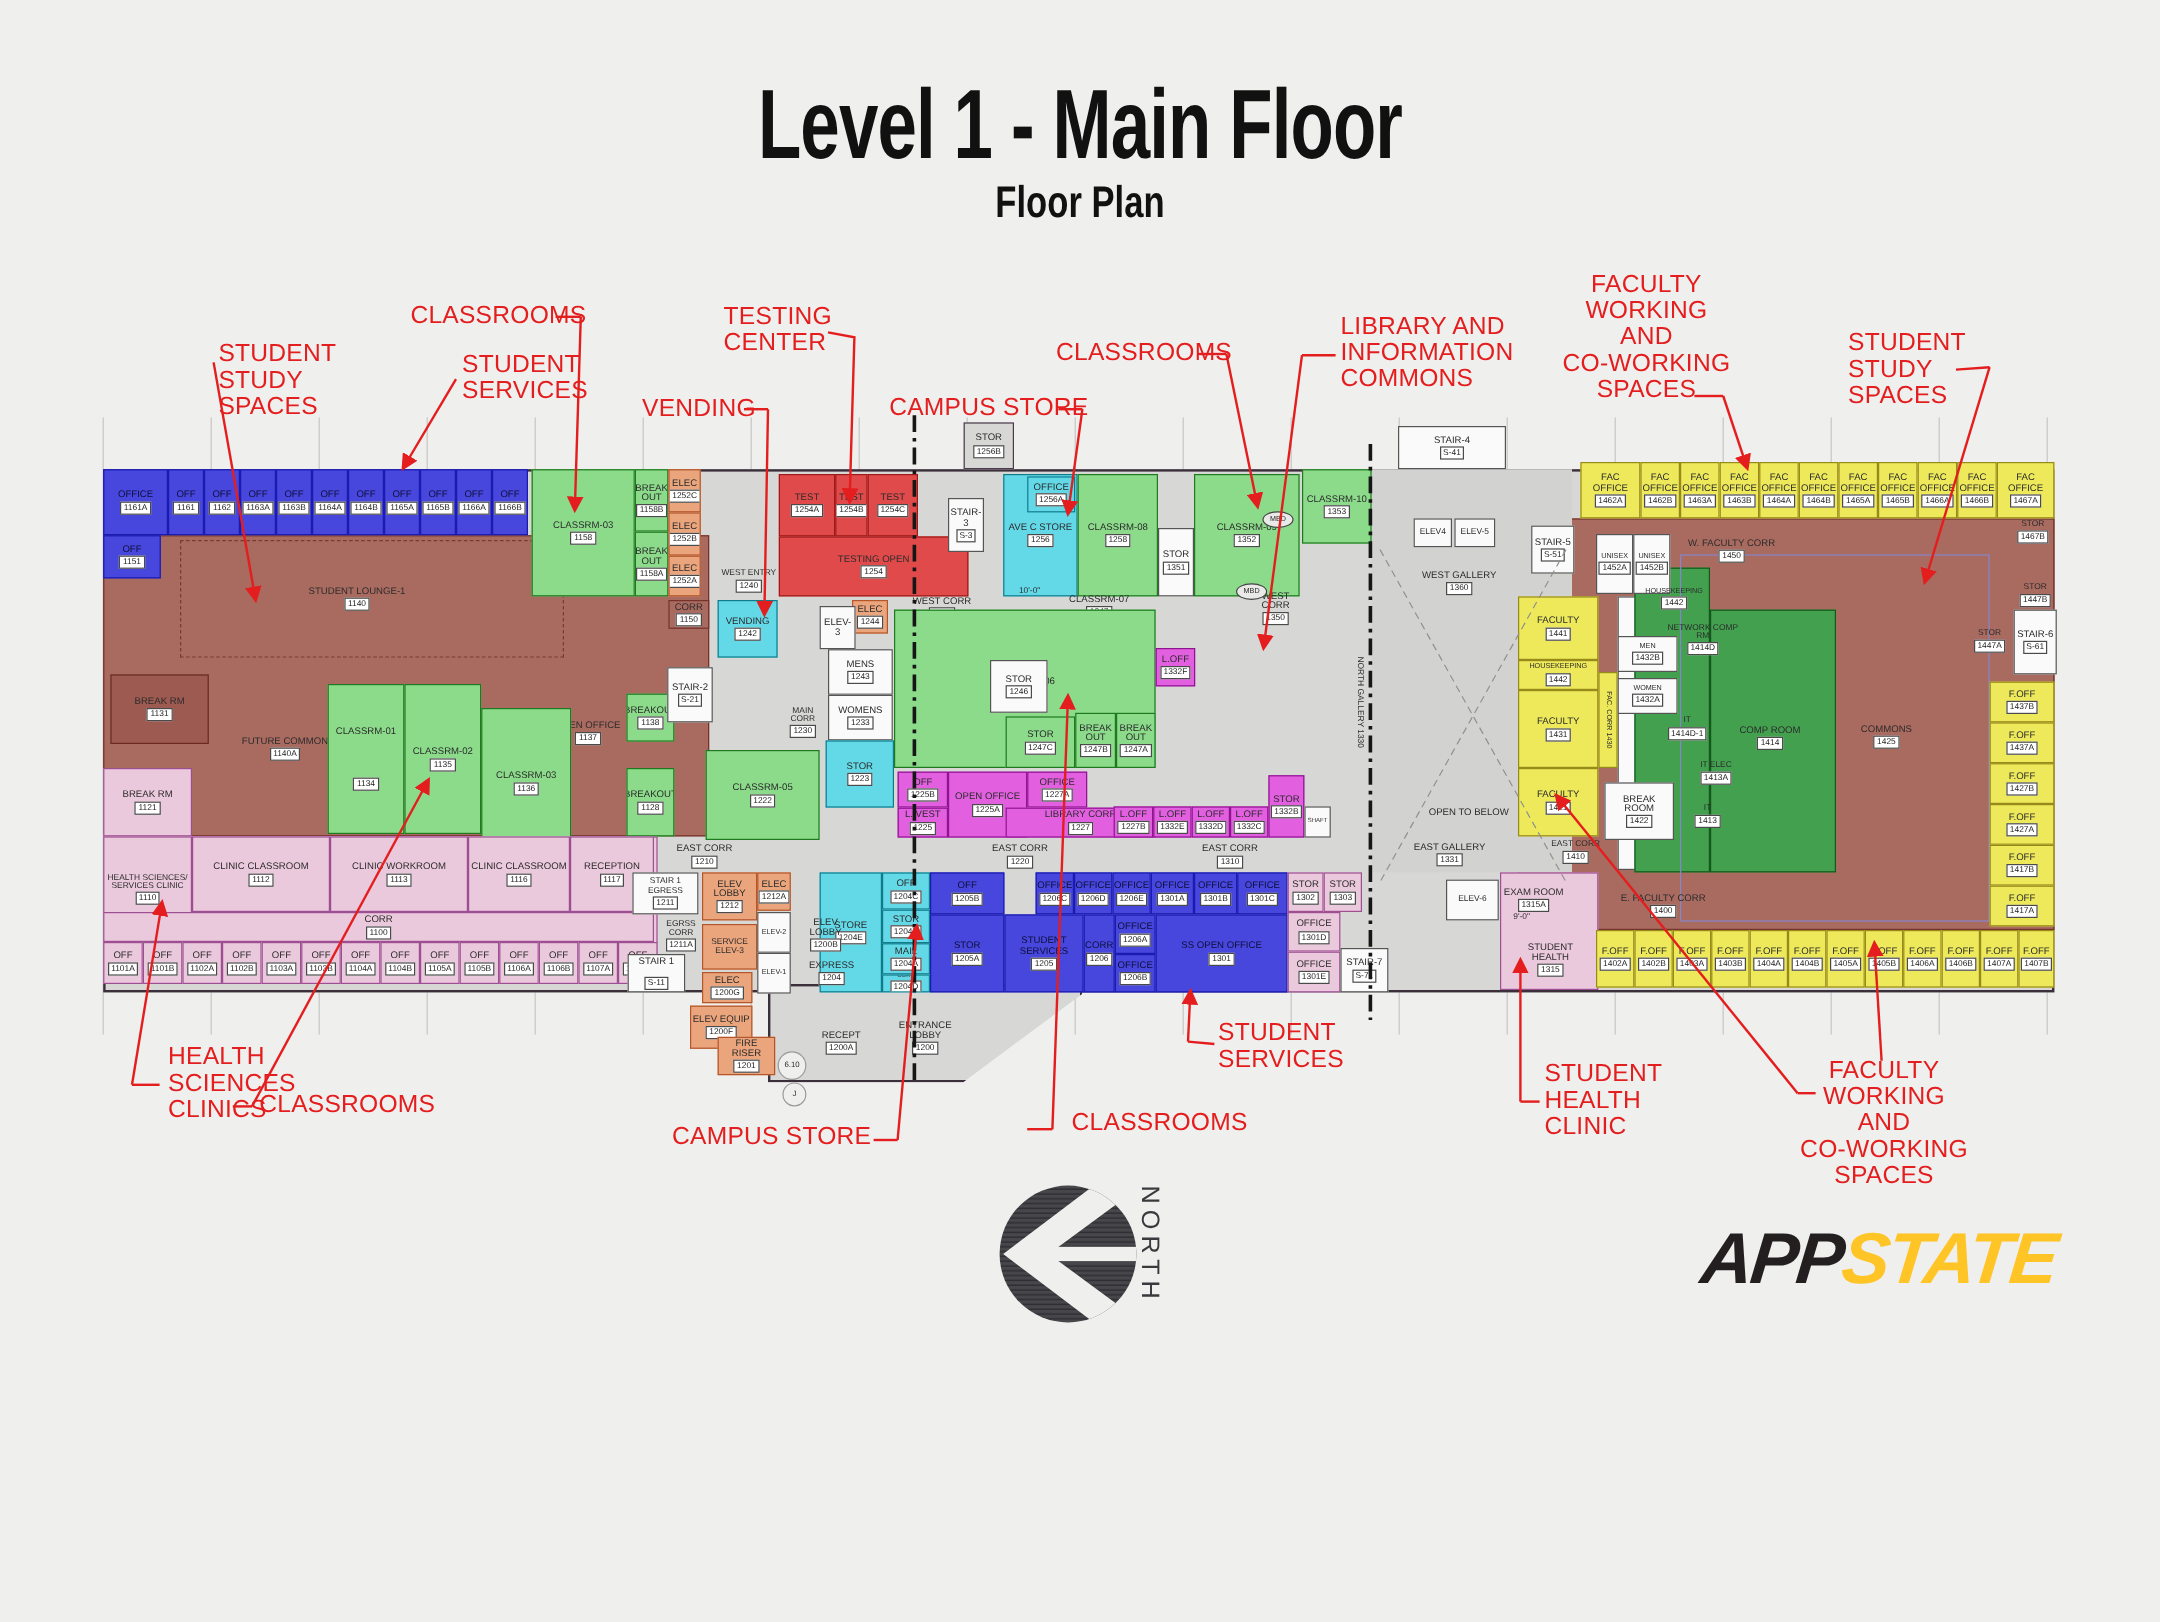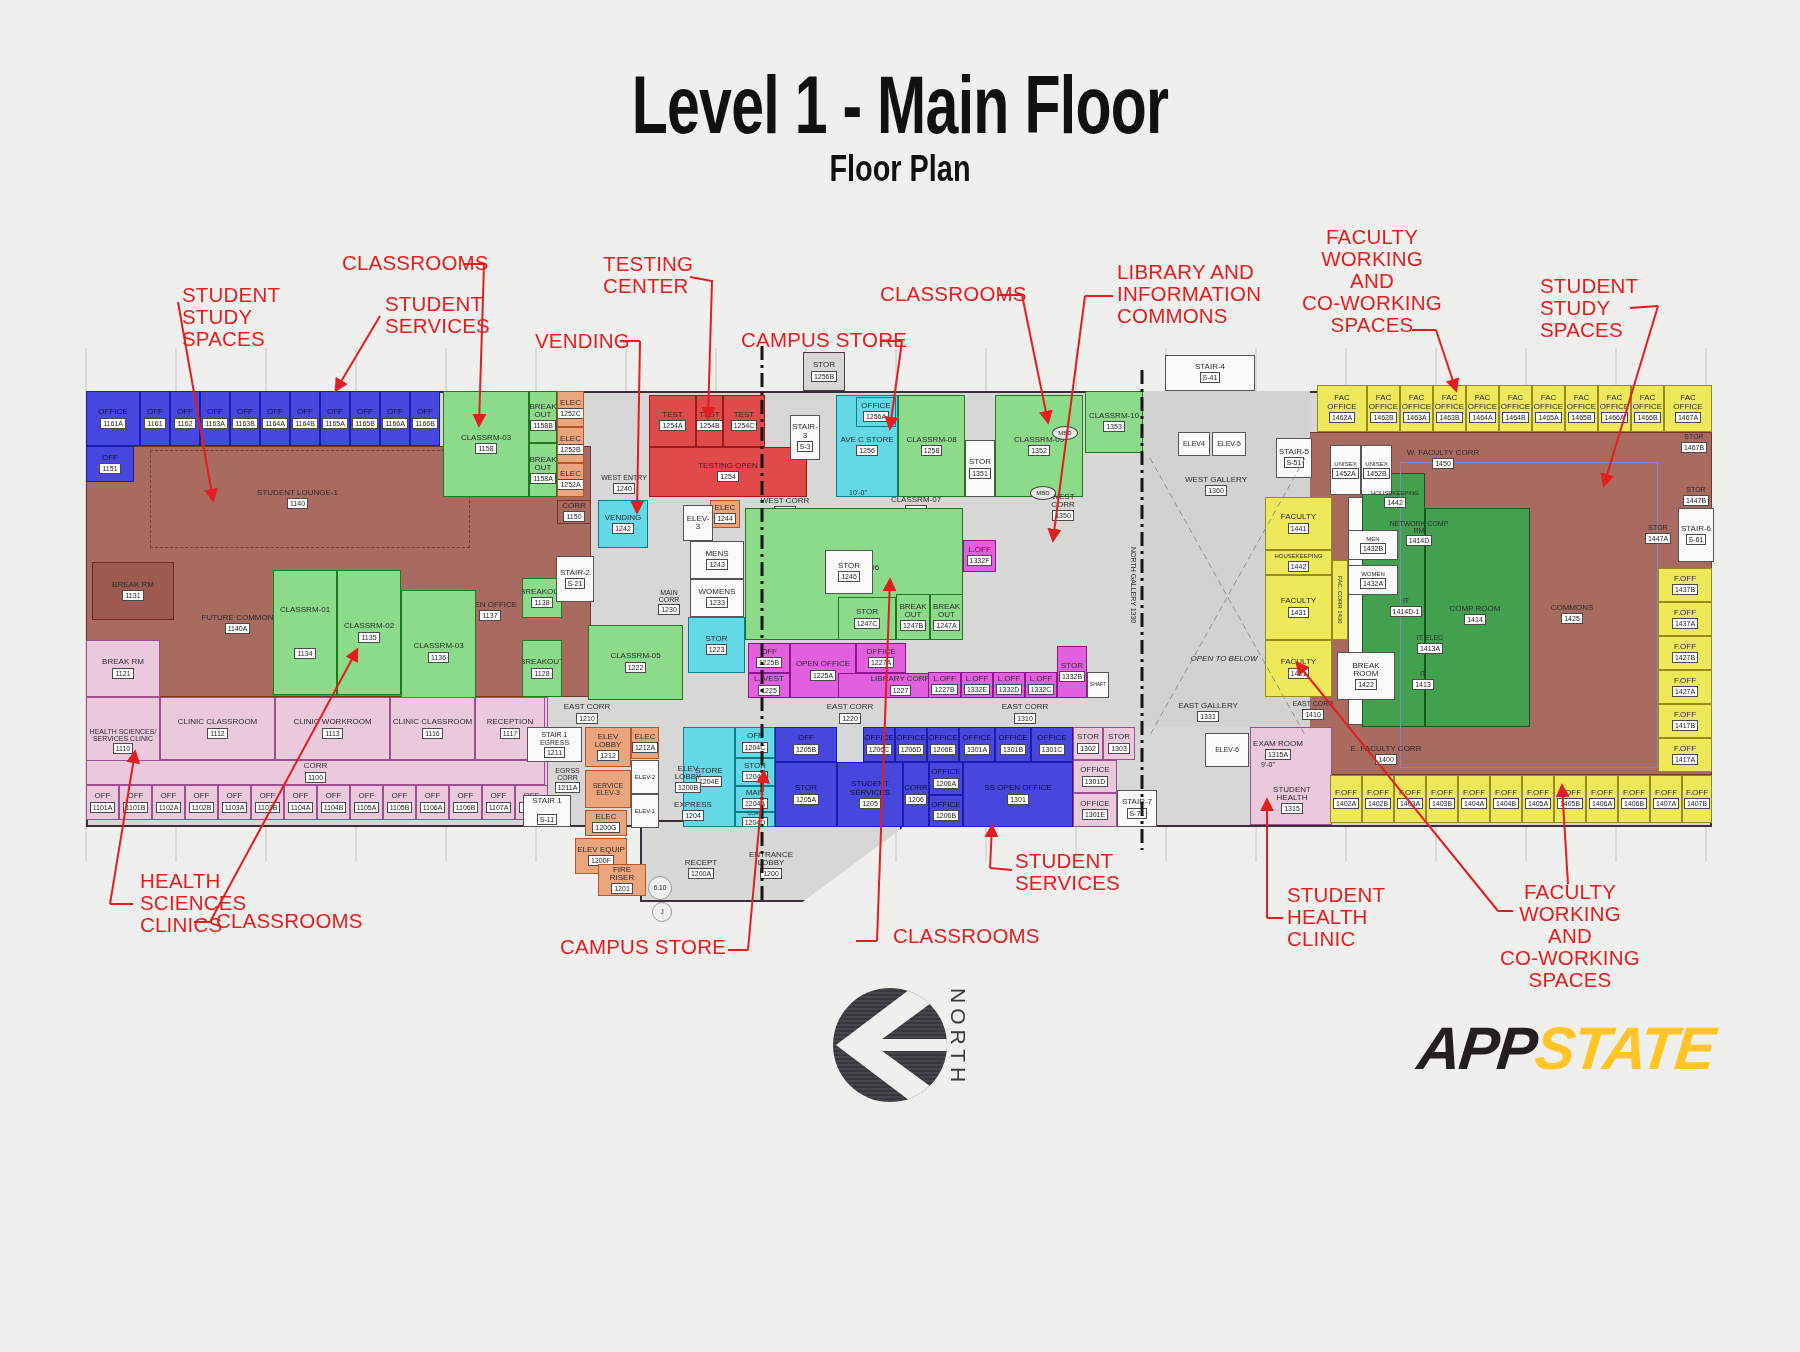--- a/index.html
+++ b/index.html
@@ -644,21 +644,21 @@
           <span class="rl">STAIR-5</span>
           <span class="rn">S-51</span>
         </div>
         <div class="room c-lbl" style="left: 1180px; top: 472px; width: 72px; height: 28px;">
           <span class="rl">WEST GALLERY</span>
           <span class="rn">1360</span>
         </div>
         <div class="room c-lbl vert" style="left: 1124px; top: 530px; width: 18px; height: 110px; font-size: 7px;">
           <span class="rl">NORTH GALLERY  1330</span>
         </div>
-        <div class="room c-lbl" style="left: 1178px; top: 650px; width: 92px; height: 18px; font-style: italic;">
+        <div class="room c-lbl" style="left: 1178px; top: 668px; width: 92px; height: 18px;">
           <span class="rl">OPEN TO BELOW</span>
         </div>
         <div class="room c-lbl" style="left: 1168px; top: 698px; width: 80px; height: 28px;">
           <span class="rl">EAST GALLERY</span>
           <span class="rn">1331</span>
         </div>
         <div class="room c-yellow" style="left: 1317px; top: 385px; width: 50px; height: 47px;">
           <span class="rl">FAC OFFICE</span>
           <span class="rn">1462A</span>
         </div>

